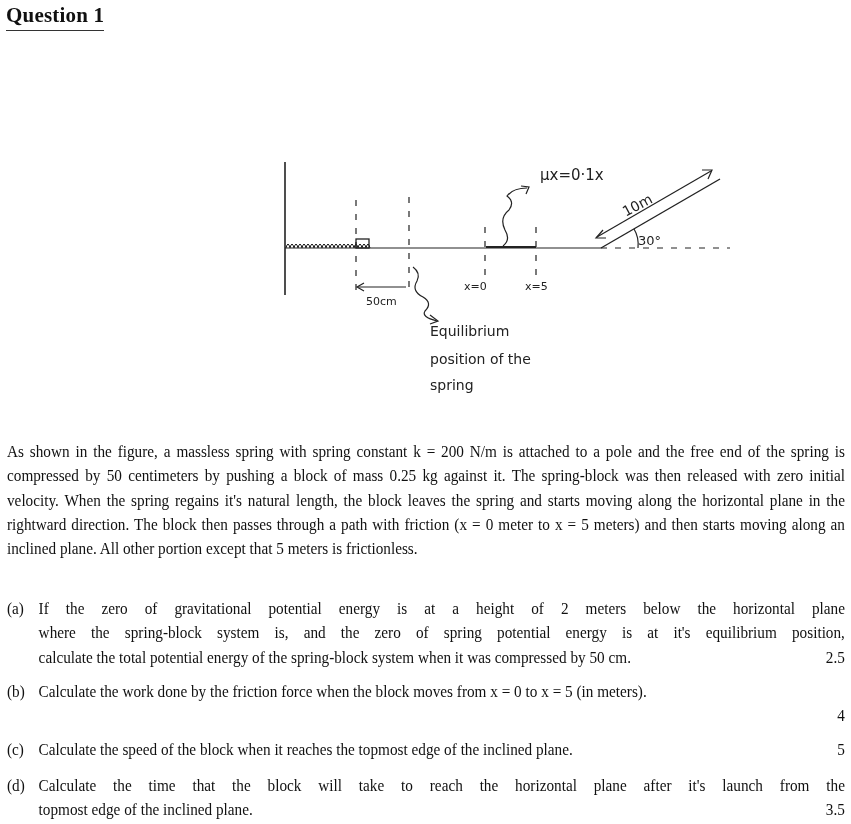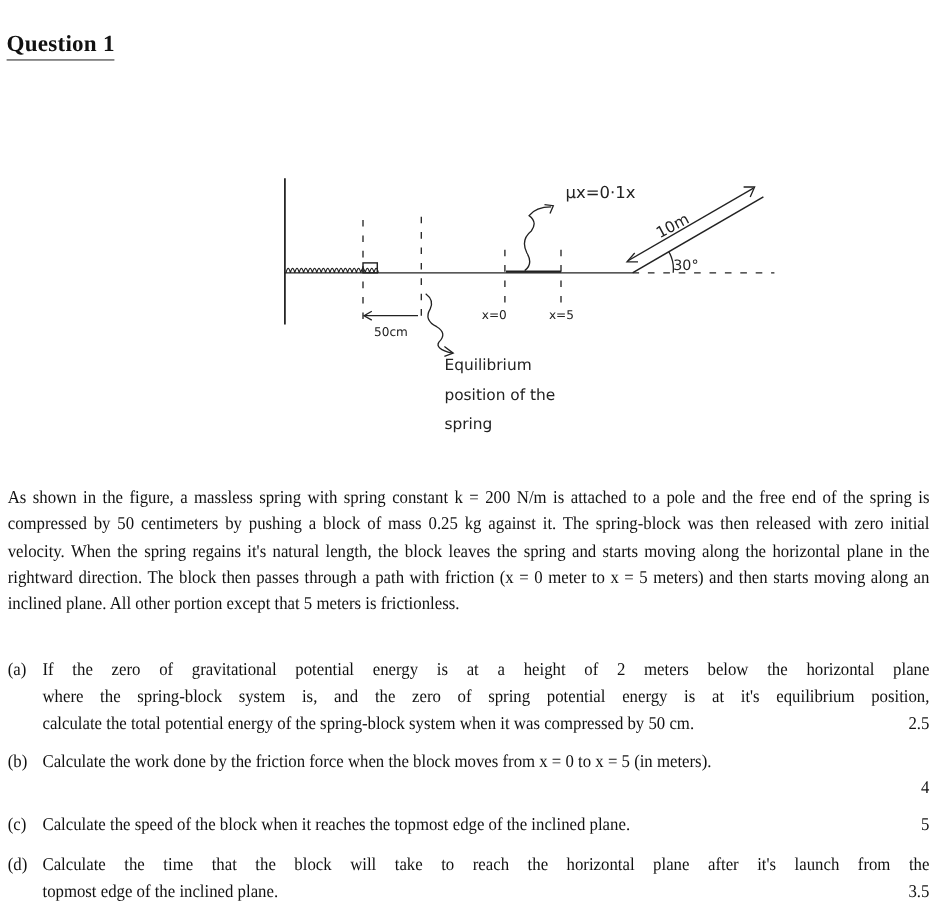--- a/index.html
+++ b/index.html
@@ -1,18 +1,18 @@
 <!DOCTYPE html>
 <html><head>
   <meta charset="utf-8">
   <style>
     html, body { margin:0; padding:0; background:#ffffff; }
     body { width:851px; height:824px; position:relative; overflow:hidden; color:#111; font-family:"Liberation Serif","DejaVu Serif",serif; }
-    .title { position:absolute; left:6px; top:3px; font-size:21px; font-weight:bold; letter-spacing:0.2px; padding-bottom:2px; border-bottom:1.5px solid #333;margin-top:24px; }
-    .figure { position:absolute; left:242px; top:150px; width:480px; height:260px; }
+    .title { position:absolute; left:6px; top:3px; font-size:21px; font-weight:bold; letter-spacing:0.2px; padding-bottom:2px; border-bottom:1.5px solid #333; }
+    .figure { position:absolute; left:268px; top:150px; width:480px; height:260px; }
     .figure svg { width:480px; height:260px; }
     .hand { font-family:"DejaVu Sans", sans-serif; }
     .para { position:absolute; left:7px; top:440px; width:838px; font-size:16.4px; line-height:24.3px; text-align:justify; transform:scaleX(0.93); transform-origin:left top; width:901px; }
     .q { position:absolute; left:7px; font-size:16.4px; line-height:24.3px; transform:scaleX(0.93); transform-origin:left top; width:901px; }
     .q .lbl { position:absolute; left:0; top:0; }
     .q .body { margin-left:34px; text-align:justify; text-align-last:justify; }
     .q .body.nolast { text-align-last:left; }
     .q .marks { position:absolute; right:0; }
     .q .line { display:block; }
   </style>

